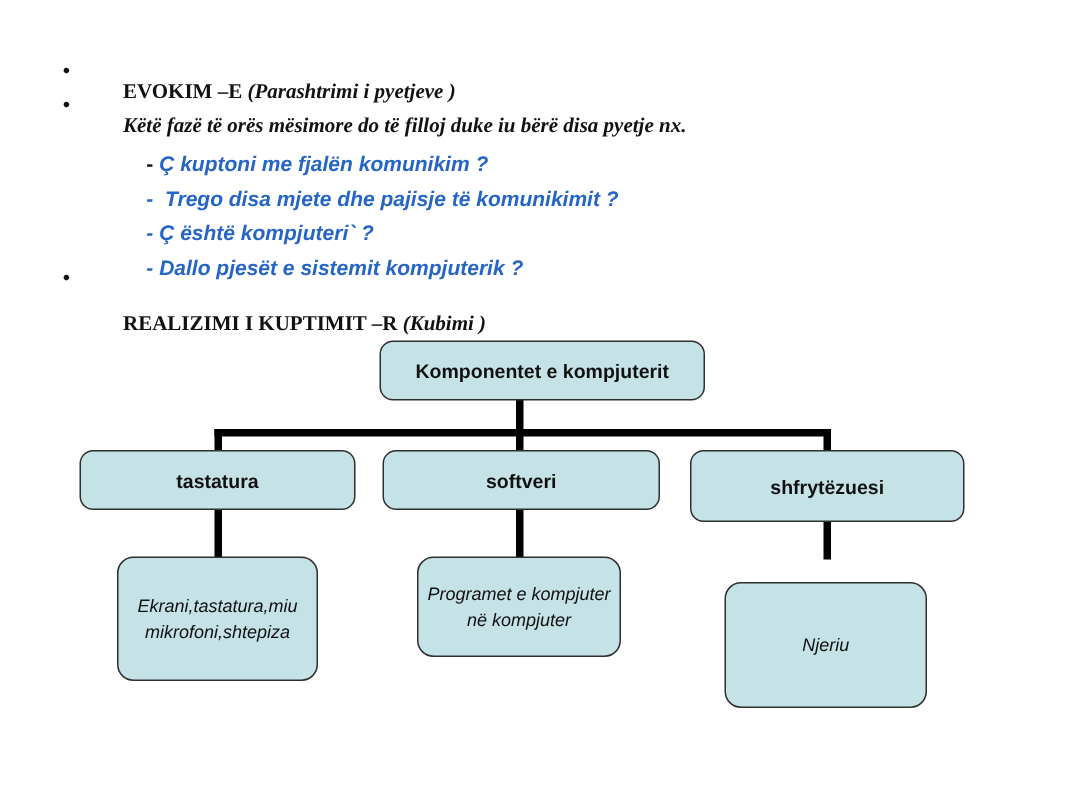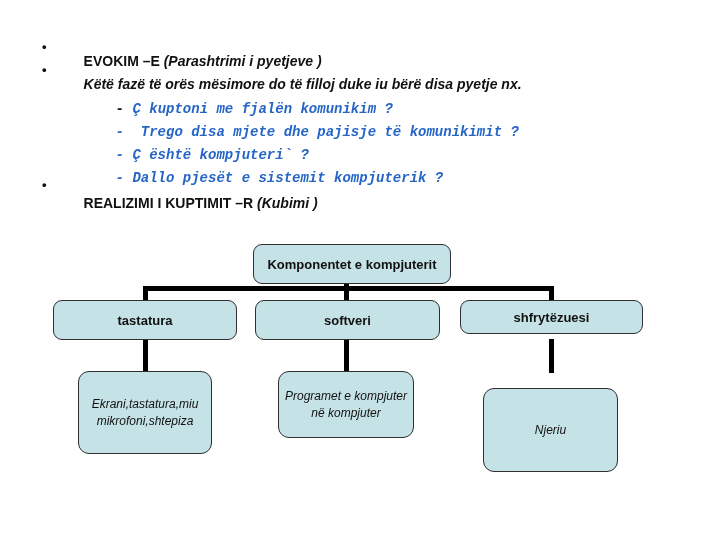--- a/index.html
+++ b/index.html
@@ -16,22 +16,22 @@
     position: absolute; left: 42px;
     font-size: 13px; font-weight: bold; color: #111;
     line-height: 14px;
   }
   .line {
     position: absolute;
     white-space: pre;
     font-size: 14px; line-height: 15px;
     font-weight: bold; color: #111;
   }
-  .line.main { left: 68px; }
-  .line.sub  { left: 82px; font-family: Liberation Mono, monospace; }
+  .line.main { left: 68px; font-family: Liberation Serif, serif; }
+  .line.sub  { left: 82px; }
   .b  { font-weight: bold; font-style: normal; }
   .bi { font-weight: bold; font-style: italic; }
   .blue { color: #2565c6; }
   .dash-black { color: #111; font-style: normal; }
 
   
   .conn { position: absolute; background: #000000; }
   .node {
     position: absolute;
     background: #c5e2e6;
@@ -72,44 +72,44 @@
   </div>
 
   <div class="line sub blue" style="top:133px">
     <span class="bi">- Ç është kompjuteri` ?</span>
   </div>
 
   <div class="line sub blue" style="top:156px">
     <span class="bi">- Dallo pjesët e sistemit kompjuterik ?</span>
   </div>
 
-  <div class="line main" style="top:181px">
+  <div class="line main" style="top:194px">
     <span class="b">REALIZIMI I KUPTIMIT –R </span><span class="bi">(Kubimi )</span>
   </div>
 
   <div class="conn" style="left:344px; top:266px; width:5px; height:22px"></div>
   <div class="conn" style="left:143px; top:286px; width:411px; height:5px"></div>
   <div class="conn" style="left:143px; top:286px; width:5px; height:16px"></div>
   <div class="conn" style="left:344px; top:286px; width:5px; height:16px"></div>
   <div class="conn" style="left:549px; top:286px; width:5px; height:16px"></div>
   <div class="conn" style="left:143px; top:339px; width:5px; height:34px"></div>
   <div class="conn" style="left:344px; top:339px; width:5px; height:34px"></div>
   <div class="conn" style="left:549px; top:339px; width:5px; height:34px"></div>
 
-  <div class="node lvl-top" style="left:253px; top:244px; width:198px; height:40px">
+  <div class="node lvl-top" style="left:253px; top:227px; width:217px; height:40px">
     <span>Komponentet e kompjuterit</span>
   </div>
 
   <div class="node lvl-mid" style="left:53px; top:300px; width:184px; height:40px">
     <span>tastatura</span>
   </div>
   <div class="node lvl-mid" style="left:255px; top:300px; width:185px; height:40px">
     <span>softveri</span>
   </div>
-  <div class="node lvl-mid" style="left:460px; top:300px; width:183px; height:34px">
+  <div class="node lvl-mid" style="left:460px; top:300px; width:183px; height:48px">
     <span>shfrytëzuesi</span>
   </div>
 
   <div class="node lvl-bot" style="left:78px; top:371px; width:134px; height:83px">
     <span>Ekrani,tastatura,miu</span>
     <span>mikrofoni,shtepiza</span>
   </div>
   <div class="node lvl-bot" style="left:278px; top:371px; width:136px; height:67px">
     <span>Programet e kompjuter</span>
     <span>në kompjuter</span>

